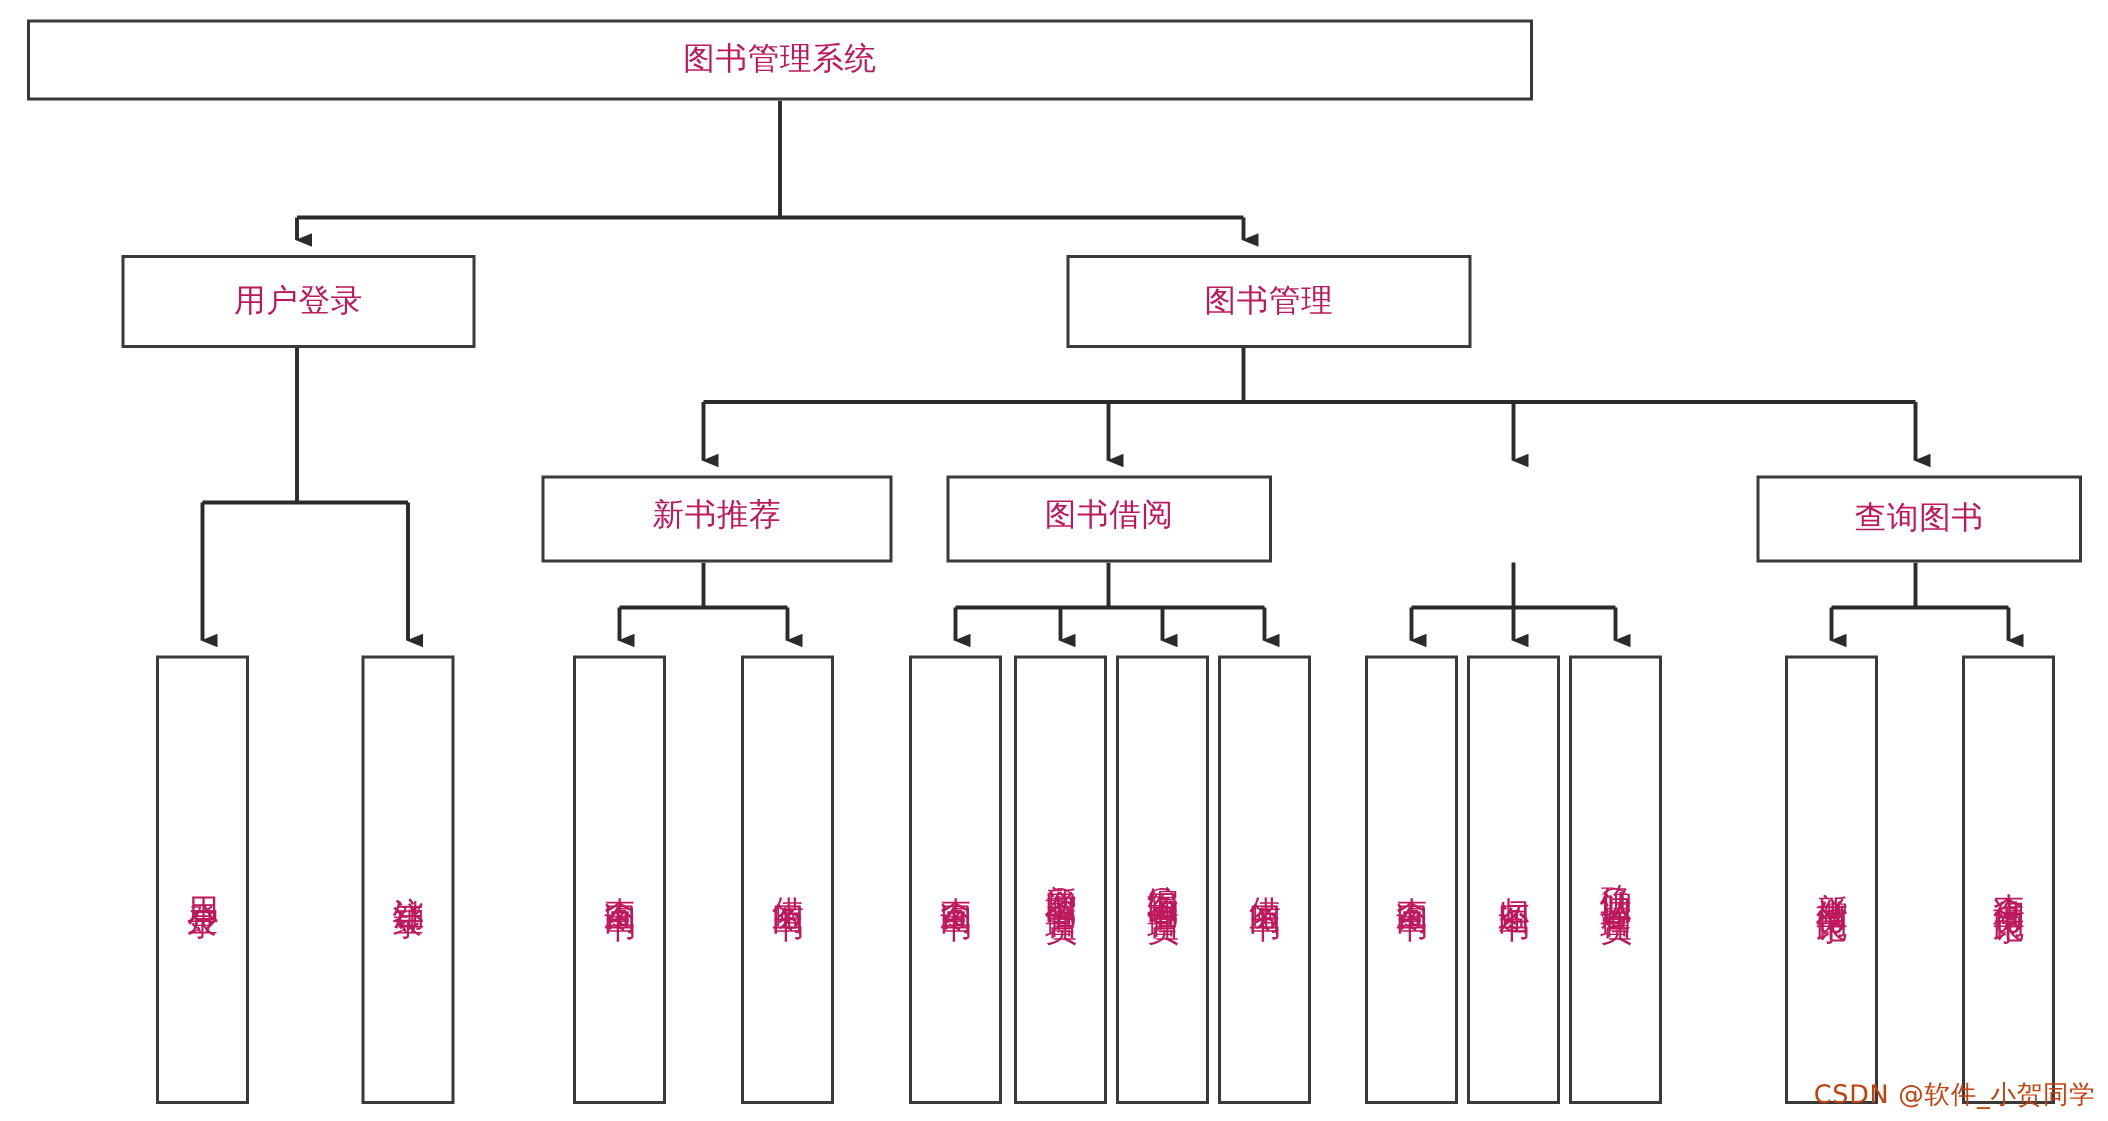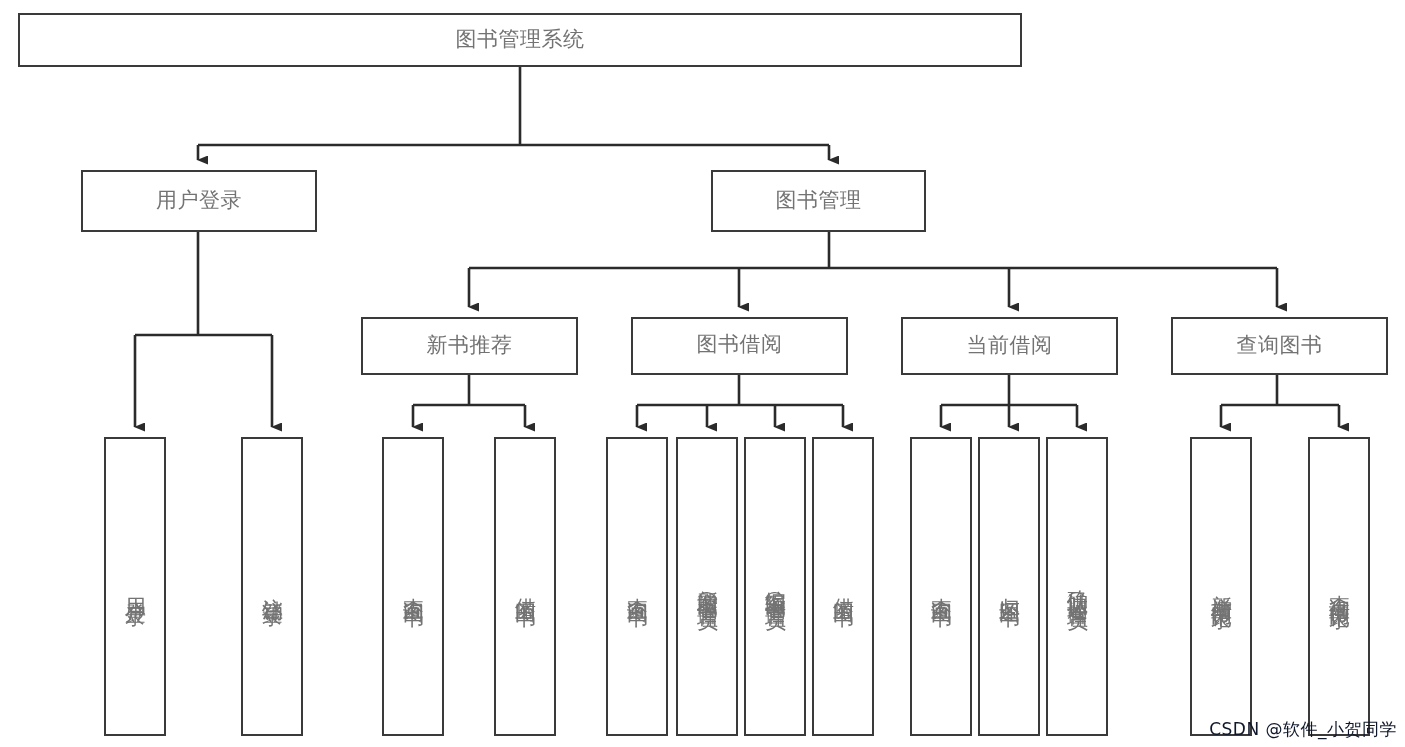--- a/index.html
+++ b/index.html
@@ -27,21 +27,21 @@
     pointer-events: none;
   }
   .node {
     position: absolute;
     box-sizing: border-box;
     background: #ffffff;
     border: 2px solid #3a3a3a;
     display: flex;
     align-items: center;
     justify-content: center;
-    color: #737373;
+    color: #be185d;
   }
   .node-h {
     
     font-size: 21px;
     letter-spacing: 0.5px;
     line-height: 1.1;
   }
   .node-v {
     
     font-size: 21px;
@@ -53,21 +53,21 @@
     white-space: nowrap;
   }
   .node-label {
     display: block;
   }
   .watermark {
     position: absolute;
     right: 8px;
     bottom: 6px;
     font-size: 17px;
-    color: #0f172a;
+    color: #c2410c;
     letter-spacing: 0.5px;
     white-space: nowrap;
     user-select: none;
   }
 </style>
 </head>
 <body>
 
 <div id="diagram-root">
 
@@ -126,35 +126,32 @@
   </svg>
 
   <div class="node node-h" style="left:18px; top:13px; width:1004px; height:54px;">
     <span class="node-label">图书管理系统</span>
   </div>
 
   <div class="node node-h" style="left:81px; top:170px; width:236px; height:62px;">
     <span class="node-label">用户登录</span>
   </div>
 
-  <div class="node node-h" style="left:711px; top:170px; width:215px; height:62px;">
+  <div class="node node-h" style="left:711px; top:170px; width:270px; height:62px;">
     <span class="node-label">图书管理</span>
   </div>
 
-  <div class="node node-h" style="left:361px; top:317px; width:217px; height:58px;">
+  <div class="node node-h" style="left:361px; top:317px; width:234px; height:58px;font-family:Liberation Mono, monospace;">
     <span class="node-label">新书推荐</span>
   </div>
 
   <div class="node node-h" style="left:631px; top:317px; width:217px; height:58px;font-family:Liberation Mono, monospace;">
     <span class="node-label">图书借阅</span>
   </div>
 
-  <div class="node node-h" style="left:901px; top:317px; width:217px; height:58px;">
-    <span class="node-label">当前借阅</span>
-  </div>
 
   <div class="node node-h" style="left:1171px; top:317px; width:217px; height:58px;">
     <span class="node-label">查询图书</span>
   </div>
 
   <div class="node node-v" style="left:104px; top:437px; width:62px; height:299px;">
     <span class="node-label">用户登录</span>
   </div>
 
   <div class="node node-v" style="left:241px; top:437px; width:62px; height:299px;">

